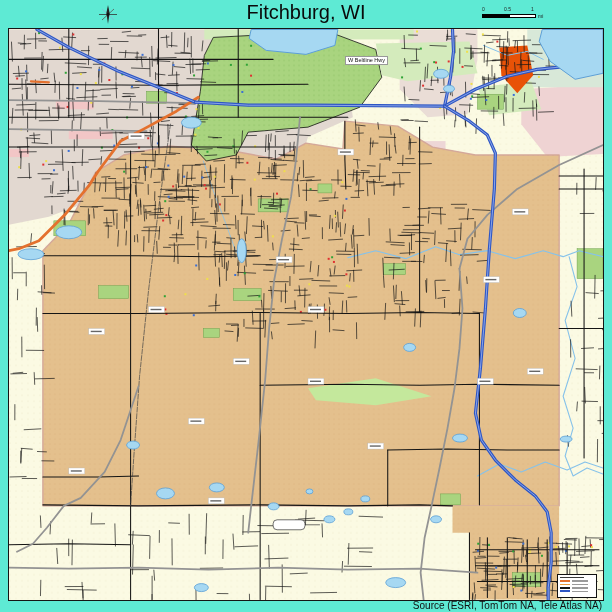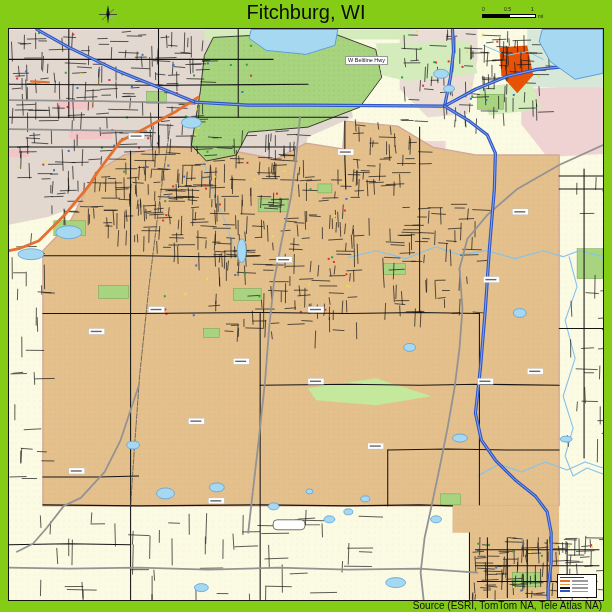--- a/index.html
+++ b/index.html
@@ -1,17 +1,17 @@
 <!DOCTYPE html>
 <html><head>
 <meta charset="utf-8">
 <style>
   html,body{margin:0;padding:0;background:#FFFFE9;width:612px;height:612px;overflow:hidden;
     font-family:"Liberation Sans", sans-serif;}
-  .page{position:relative;width:612px;height:612px;background:#84cc16;}
+  .page{position:relative;width:612px;height:612px;background:#5eead4;}
   .header{position:absolute;left:0;top:0;width:612px;height:28px;}
   .compass{position:absolute;left:98px;top:5px;width:20px;height:19px;}
   .page-title{position:absolute;left:0;top:1px;width:612px;text-align:center;
     font-size:20px;color:#0a0a0a;letter-spacing:0px;}
   .scalebar{position:absolute;right:54px;top:5px;width:76px;height:18px;}
   .scalebar .lbl{position:absolute;font-size:5px;color:#222;top:1px;}
   .sb-seg{position:absolute;top:9px;height:4px;width:27px;}
   .sb-a{left:0;background:#000;}
   .sb-b{left:27px;background:#fff;border:1px solid #000;height:2px;width:25px;}
   .sb-mi{position:absolute;left:56px;top:8px;font-size:5px;color:#222;}

